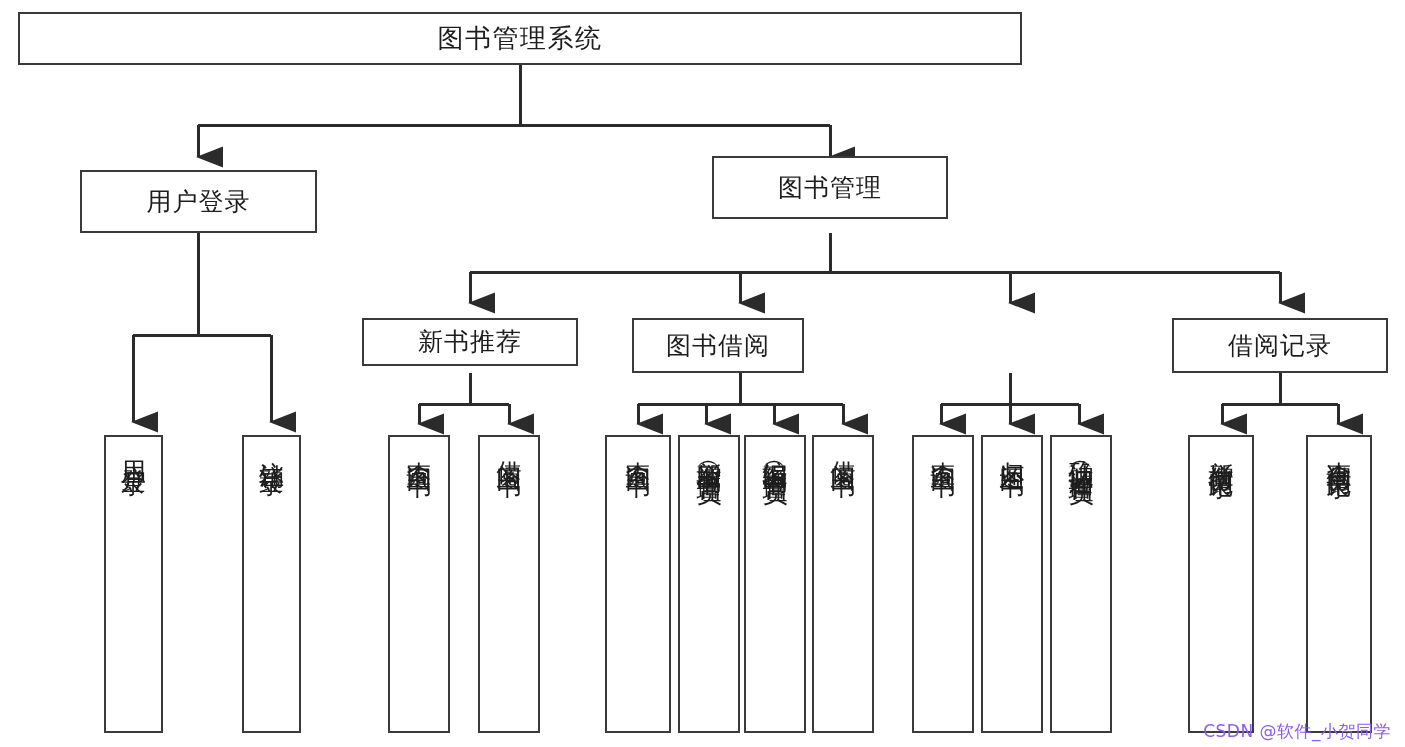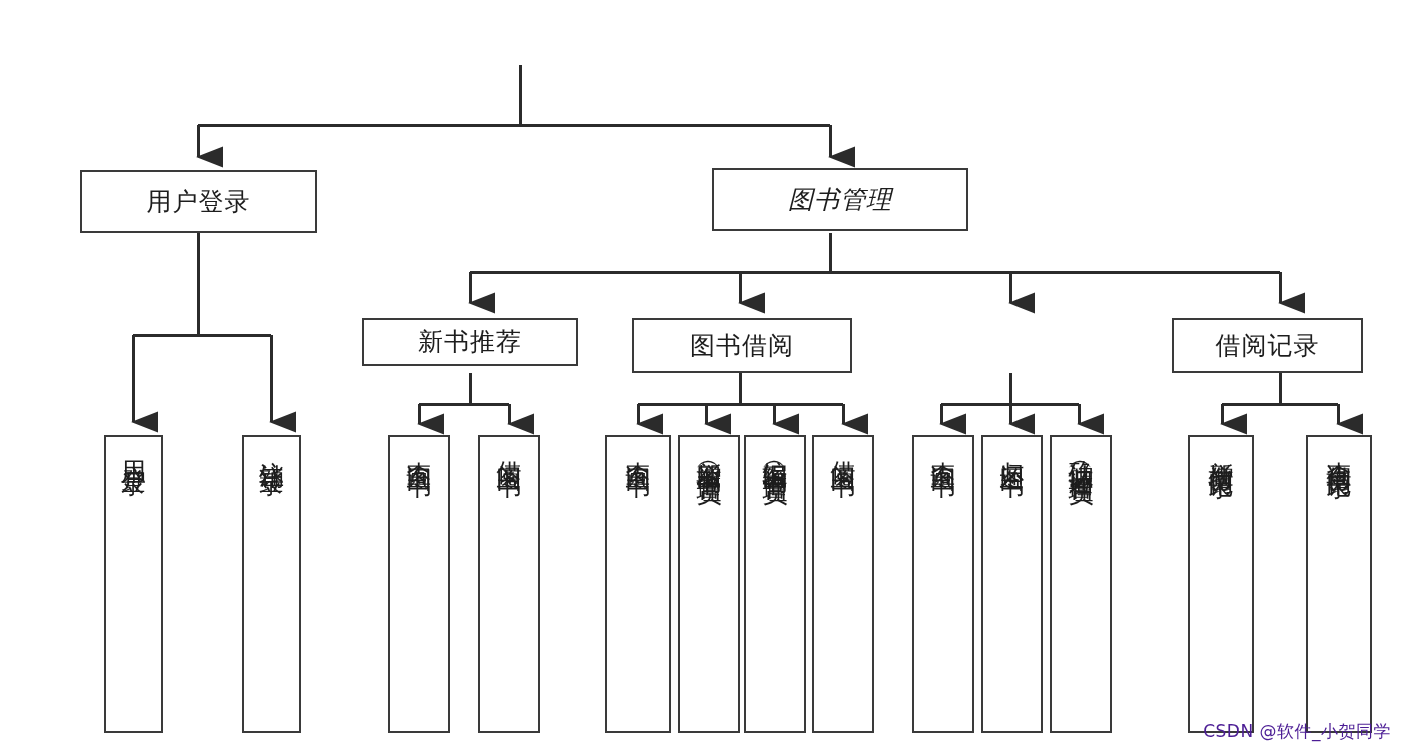--- a/index.html
+++ b/index.html
@@ -58,21 +58,21 @@
     letter-spacing:4px;
     line-height:1;
     white-space:nowrap;
   }
   .node.v.tall .lbl{ letter-spacing:3px; }
   #watermark{
     position:absolute;
     right:14px;
     bottom:4px;
     font-size:17px;
-    color:#4c1d95;
+    color:#8b5cf6;
     letter-spacing:0.5px;
     z-index:3;
     white-space:nowrap;
   }
 </style>
 </head>
 <body>
 
 <div id="canvas">
 
@@ -124,35 +124,38 @@
       <path d="M 1010 404 L 1010 424" marker-end="url(#arrowdn)"></path>
       <path d="M 1079 404 L 1079 424" marker-end="url(#arrowdn)"></path>
 
       <path d="M 1280 373 L 1280 404"></path>
       <path d="M 1222 404 L 1338 404"></path>
       <path d="M 1222 404 L 1222 424" marker-end="url(#arrowdn)"></path>
       <path d="M 1338 404 L 1338 424" marker-end="url(#arrowdn)"></path>
     </g>
   </svg>
 
+  <div class="node h root" style="left:18px; top:12px; width:1004px; height:53px;">
+    <span class="lbl">图书管理系统</span>
+  </div>
 
   <div class="node h" style="left:80px; top:170px; width:237px; height:63px;">
     <span class="lbl">用户登录</span>
   </div>
-  <div class="node h" style="left:712px; top:168px; width:256px; height:63px;font-style:italic;">
+  <div class="node h" style="left:712px; top:156px; width:236px; height:63px;">
     <span class="lbl">图书管理</span>
   </div>
 
   <div class="node h" style="left:362px; top:318px; width:216px; height:48px;">
     <span class="lbl">新书推荐</span>
   </div>
-  <div class="node h" style="left:632px; top:318px; width:220px; height:55px;justify-content:center;">
+  <div class="node h" style="left:632px; top:318px; width:172px; height:55px;justify-content:center;">
     <span class="lbl">图书借阅</span>
   </div>
-  <div class="node h" style="left:1172px; top:318px; width:191px; height:55px;">
+  <div class="node h" style="left:1172px; top:318px; width:216px; height:55px;">
     <span class="lbl">借阅记录</span>
   </div>
 
   <div class="node v" style="left:104px; top:435px; width:59px; height:298px;">
     <span class="lbl">用户登录</span>
   </div>
   <div class="node v" style="left:242px; top:435px; width:59px; height:298px;">
     <span class="lbl">注销登录</span>
   </div>
 

